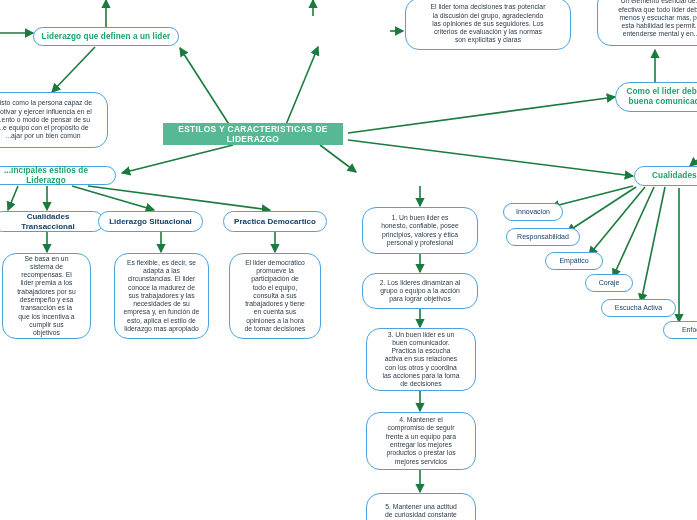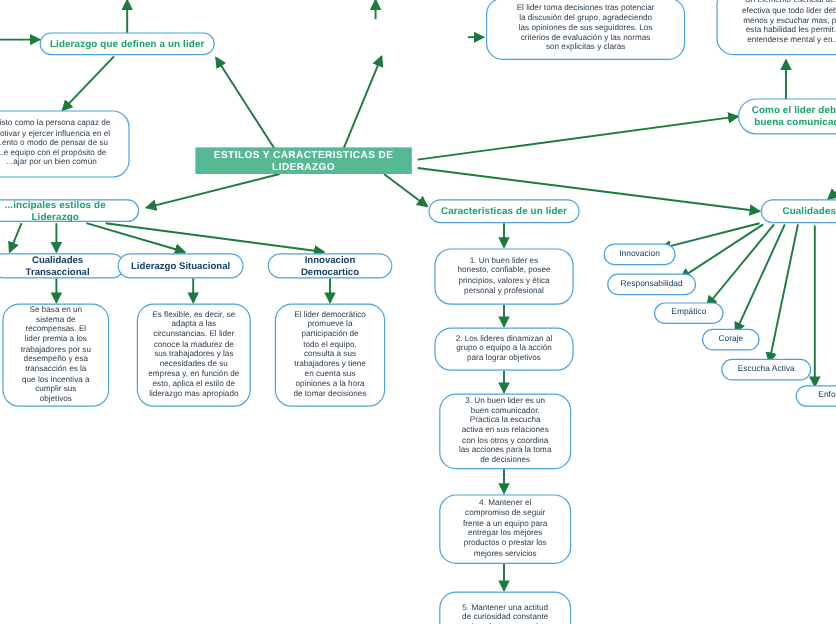--- a/index.html
+++ b/index.html
@@ -129,21 +129,21 @@
     <span>...incipales estilos de Liderazgo</span>
   </div>
 
   <div class="node pill hdr-navy" style="left:-8px;top:211px;width:112px;height:21px;">
     <span>Cualidades Transaccional</span>
   </div>
   <div class="node pill hdr-navy" style="left:98px;top:211px;width:105px;height:21px;">
     <span>Liderazgo Situacional</span>
   </div>
   <div class="node pill hdr-navy" style="left:223px;top:211px;width:104px;height:21px;">
-    <span>Innovacion Democartico</span>
+    <span>Practica Democartico</span>
   </div>
 
   <div class="node body-txt" style="left:2px;top:253px;width:89px;height:86px;">
     <span>Se basa en un
 sistema de
 recompensas. El
 lider premia a los
 trabajadores por su
 desempeño y esa
 transacción es la
@@ -189,23 +189,20 @@
   </div>
 
   <div class="node body-txt" style="left:597px;top:-10px;width:128px;height:56px;">
     <span>Un elemento esencial de...
 efectiva que todo lider deb...
 menos y escuchar mas, p...
 esta habilidad les permit...
 entenderse mental y en...</span>
   </div>
 
-  <div class="node pill hdr-green" style="left:357px;top:166px;width:126px;height:20px;">
-    <span>Caracteristicas de un lider</span>
-  </div>
 
   <div class="node body-txt" style="left:362px;top:207px;width:116px;height:47px;">
     <span>1. Un buen lider es
 honesto, confiable, posee
 principios, valores y ética
 personal y profesional</span>
   </div>
   <div class="node body-txt" style="left:362px;top:273px;width:116px;height:36px;">
     <span>2. Los lideres dinamizan al
 grupo o equipo a la acción

